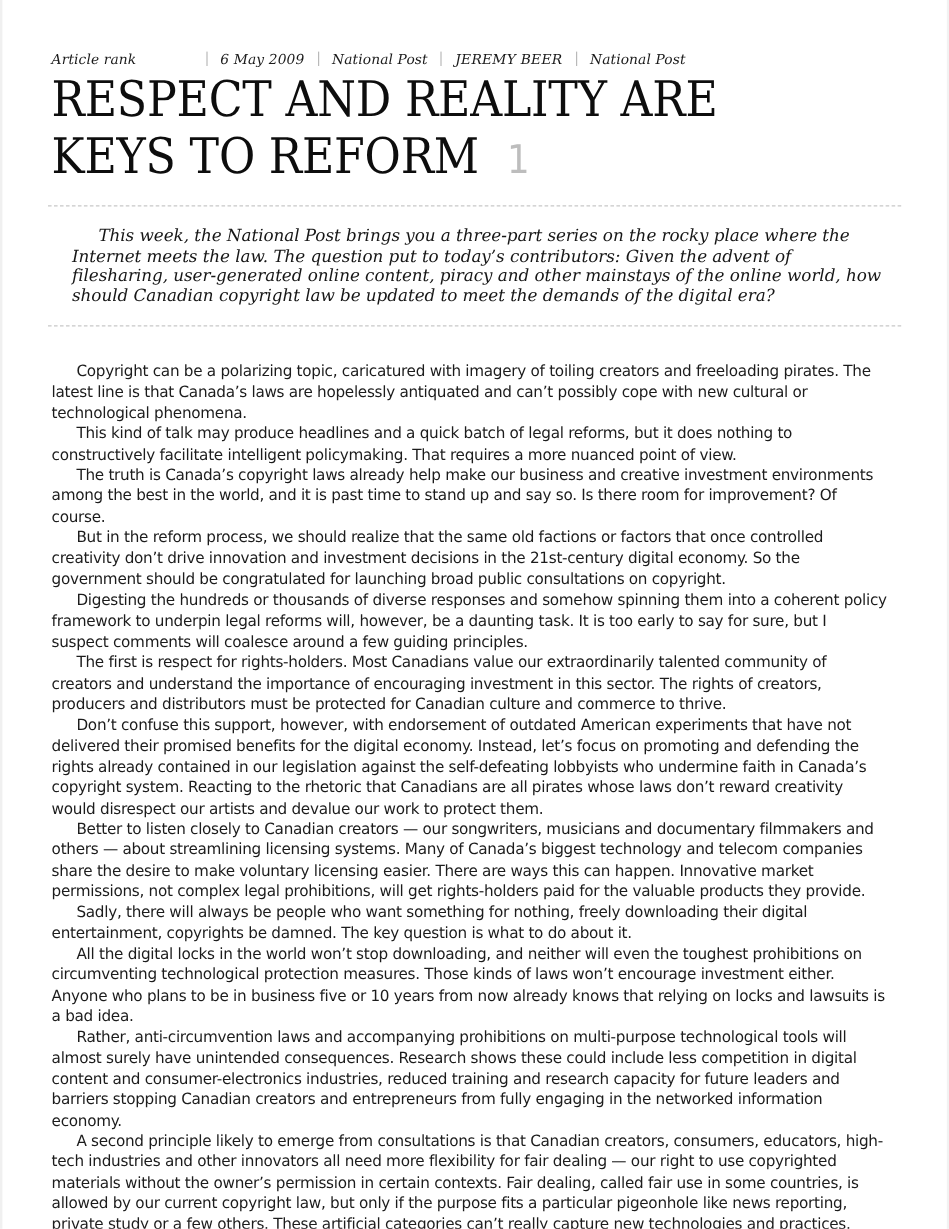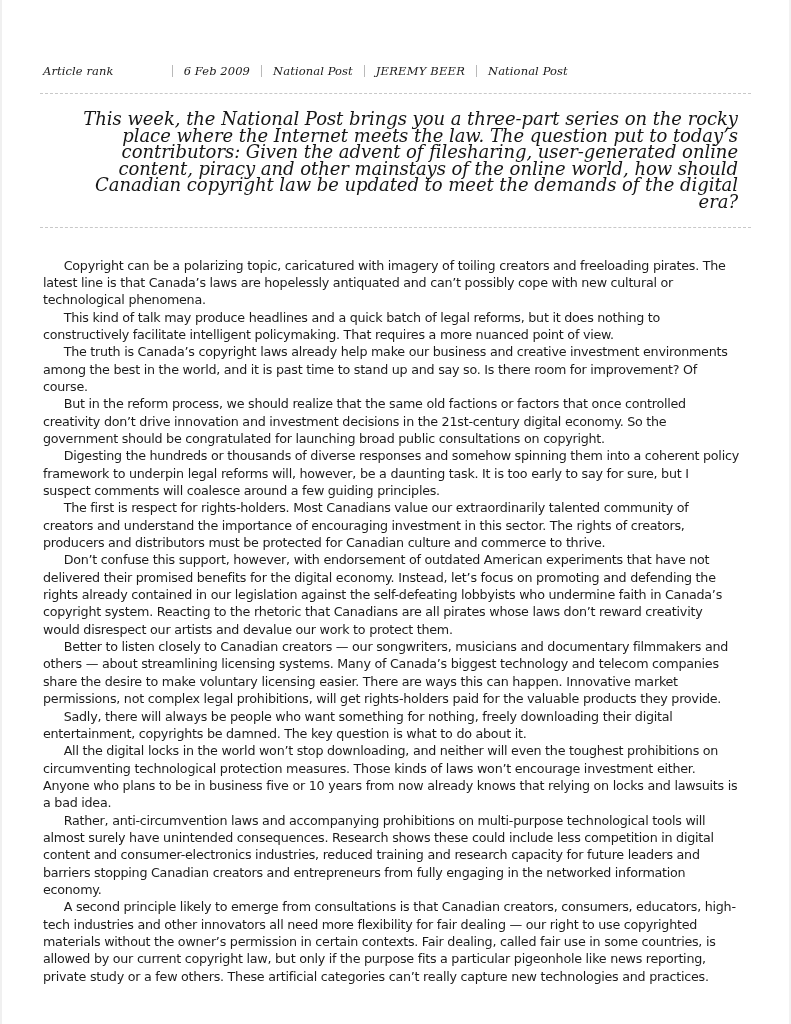--- a/index.html
+++ b/index.html
@@ -33,21 +33,21 @@
     position: absolute;
     left: 41px;
     top: 0;
     width: 706px;
   }
 
   
   .masthead {
     display: flex;
     align-items: baseline;
-    padding-top: 64px;
+    padding-top: 42px;
     font-family: "DejaVu Serif", serif;
     font-style: italic;
     font-size: 11.5px;
     color: #1a1a1a;
     letter-spacing: .1px;
     white-space: nowrap;
   }
   .masthead .rank-label {
     font-style: italic;
     padding-right: 6px;
@@ -104,28 +104,27 @@
     width: 711px;
     margin-left: -3px;
   }
   .rule.r1 { margin-top: 15px; }
   .rule.r2 { margin-top: 16px; }
 
   
   .standfirst {
     font-family: "DejaVu Serif", serif;
     font-style: italic;
-    font-size: 18px;
+    font-size: 14px;
     line-height: 16.6px;
     color: #161616;
     margin: 17px 0 0 17px;
     width: 678px;
     text-indent: 22px;
     letter-spacing: -0.05px;
-    text-align: right;
   }
 
   
   .body-copy {
     margin-top: 29px;
     width: 707px;
     font-family: "DejaVu Sans", sans-serif;
     font-size: 12.9px;
     line-height: 17.35px;
     color: #1c1c1c;
@@ -139,26 +138,29 @@
   }
 </style>
 </head>
 <body>
 
 <div class="page">
   <div class="page-inner">
 
     <div class="masthead">
       <span class="rank-label">Article rank</span>
-      <span class="mh-item first-sep">6 Feb 2009</span>
+      <span class="mh-item first-sep">6 May 2009</span>
       <span class="mh-item">National Post</span>
       <span class="mh-item byline">JEREMY BEER</span>
       <span class="mh-item">National Post</span>
     </div>
 
+    <div class="headline-wrap">
+      <h1 class="headline"><span>RESPECT AND REALITY ARE KEYS TO REFORM</span><span class="series-num">1</span></h1>
+    </div>
 
     <hr class="rule r1">
 
     <p class="standfirst">This week, the National Post brings you a three-part series on the rocky place where the Internet meets the law. The question put to today’s contributors: Given the advent of filesharing, user-generated online content, piracy and other mainstays of the online world, how should Canadian copyright law be updated to meet the demands of the digital era?</p>
 
     <hr class="rule r2">
 
     <div class="body-copy">
         <p>Copyright can be a polarizing topic, caricatured with imagery of toiling creators and freeloading pirates. The latest line is that Canada’s laws are hopelessly antiquated and can’t possibly cope with new cultural or technological phenomena.</p>
         <p>This kind of talk may produce headlines and a quick batch of legal reforms, but it does nothing to constructively facilitate intelligent policymaking. That requires a more nuanced point of view.</p>

